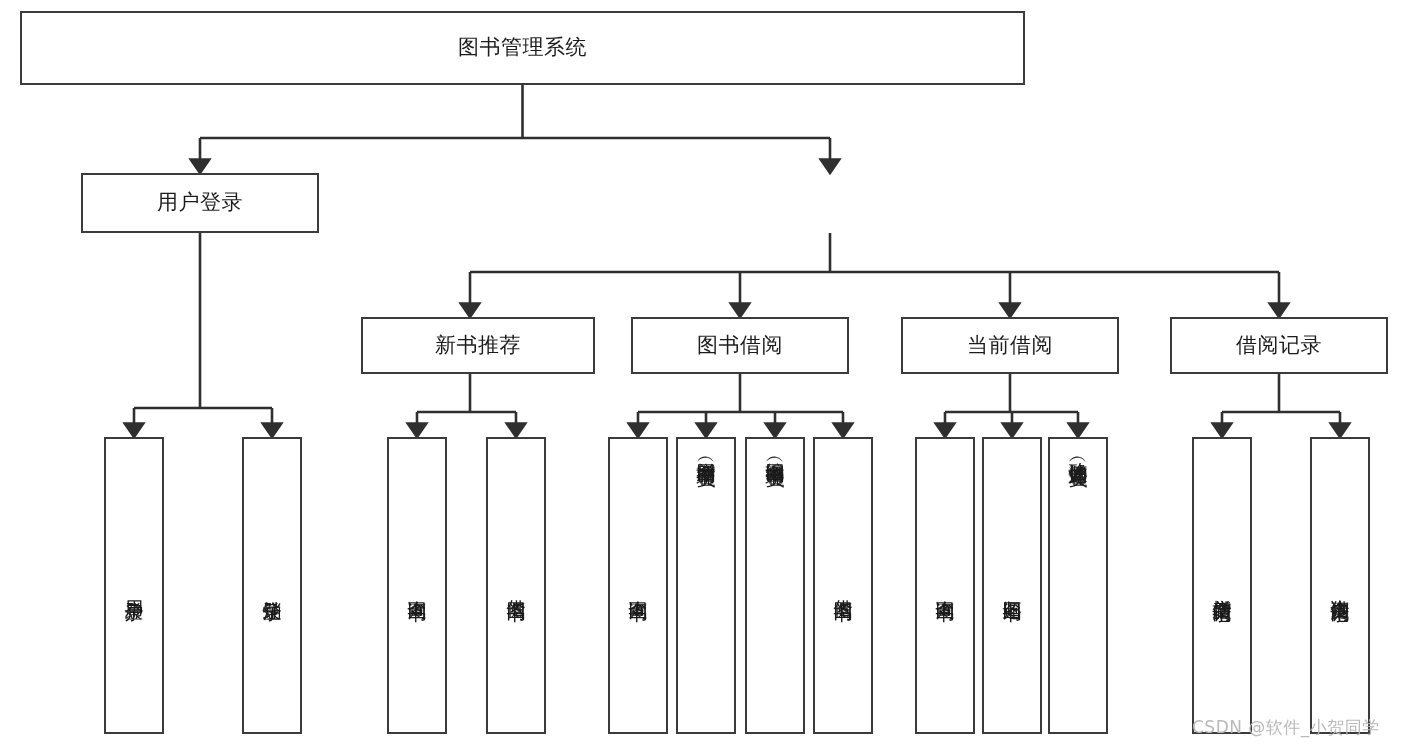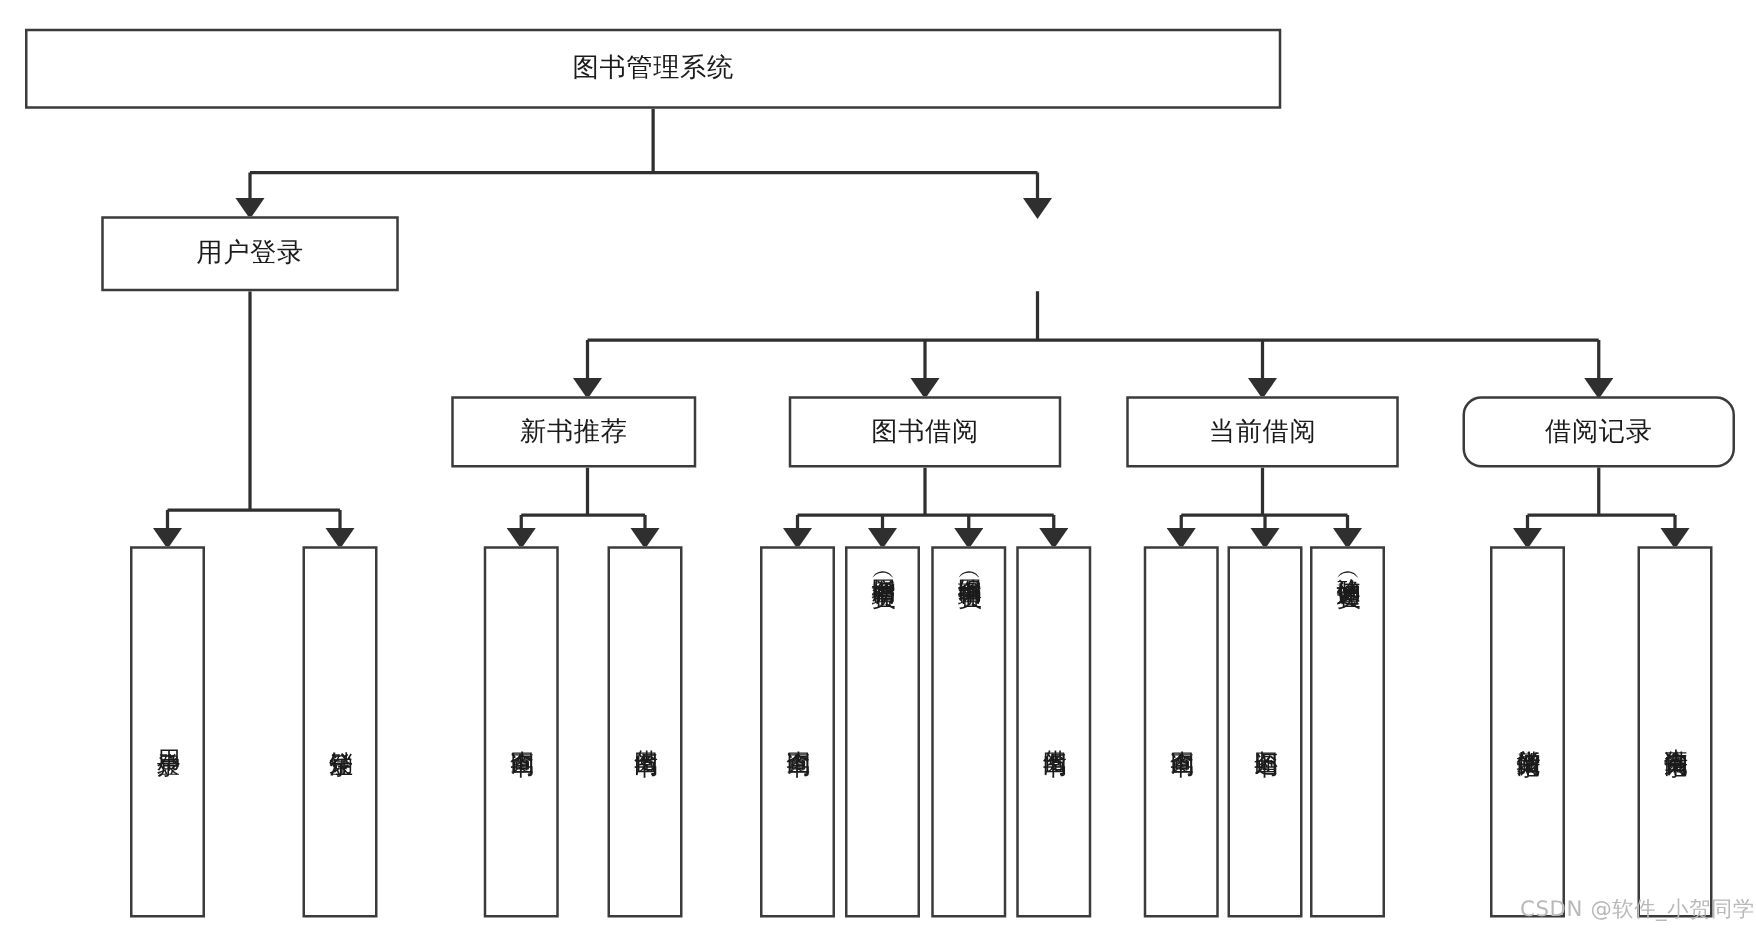--- a/index.html
+++ b/index.html
@@ -109,38 +109,38 @@
         <line x1="945" y1="412" x2="945" y2="428" marker-end="url(#arrowhead)"></line>
         <line x1="1012" y1="412" x2="1012" y2="428" marker-end="url(#arrowhead)"></line>
         <line x1="1078" y1="412" x2="1078" y2="428" marker-end="url(#arrowhead)"></line>
         <line x1="1279" y1="374" x2="1279" y2="412"></line>
         <line x1="1222" y1="412" x2="1340" y2="412"></line>
         <line x1="1222" y1="412" x2="1222" y2="428" marker-end="url(#arrowhead)"></line>
         <line x1="1340" y1="412" x2="1340" y2="428" marker-end="url(#arrowhead)"></line>
       </g>
   </svg>
 
-  <div class="node-box" style="left: 20px; top: 11px; width: 1005px; height: 64px; margin-top: 12px;">
+  <div class="node-box" style="left: 20px; top: 11px; width: 1005px; height: 74px;">
     <span class="node-label-h">图书管理系统</span>
   </div>
 
   <div class="node-box" style="left: 81px; top: 173px; width: 238px; height: 60px;">
     <span class="node-label-h">用户登录</span>
   </div>
 
-  <div class="node-box" style="left: 361px; top: 317px; width: 196px; height: 57px;">
+  <div class="node-box" style="left: 361px; top: 317px; width: 234px; height: 57px;">
     <span class="node-label-h">新书推荐</span>
   </div>
   <div class="node-box" style="left: 901px; top: 317px; width: 218px; height: 57px;">
     <span class="node-label-h">当前借阅</span>
   </div>
   <div class="node-box" style="left: 631px; top: 317px; width: 218px; height: 57px;">
     <span class="node-label-h">图书借阅</span>
   </div>
-  <div class="node-box" style="left: 1170px; top: 317px; width: 218px; height: 57px; border-radius: 15px;">
+  <div class="node-box" style="left: 1170px; top: 317px; width: 218px; height: 57px;">
     <span class="node-label-h">借阅记录</span>
   </div>
 
   <div class="node-box leaf-box" style="left: 104px; top: 437px; width: 60px; height: 297px;">
     <span class="node-label-v">用户登录</span>
   </div>
   <div class="node-box leaf-box" style="left: 242px; top: 437px; width: 60px; height: 297px;">
     <span class="node-label-v">注销登录</span>
   </div>
   <div class="node-box leaf-box" style="left: 387px; top: 437px; width: 60px; height: 297px;">
@@ -170,14 +170,14 @@
   <div class="node-box leaf-box top-align" style="left: 1048px; top: 437px; width: 60px; height: 297px;">
     <span class="node-label-v">确认归还（管理员）</span>
   </div>
   <div class="node-box leaf-box" style="left: 1192px; top: 437px; width: 60px; height: 297px;">
     <span class="node-label-v">新增借阅记录</span>
   </div>
   <div class="node-box leaf-box" style="left: 1310px; top: 437px; width: 60px; height: 297px;">
     <span class="node-label-v">查询借阅记录</span>
   </div>
 
-  <div class="watermark" style="left: 1192px; top: 716px; padding-left: 24px;">CSDN @软件_小贺同学</div>
+  <div class="watermark" style="left: 1192px; top: 716px;">CSDN @软件_小贺同学</div>
 </div>
 
 </body></html>

